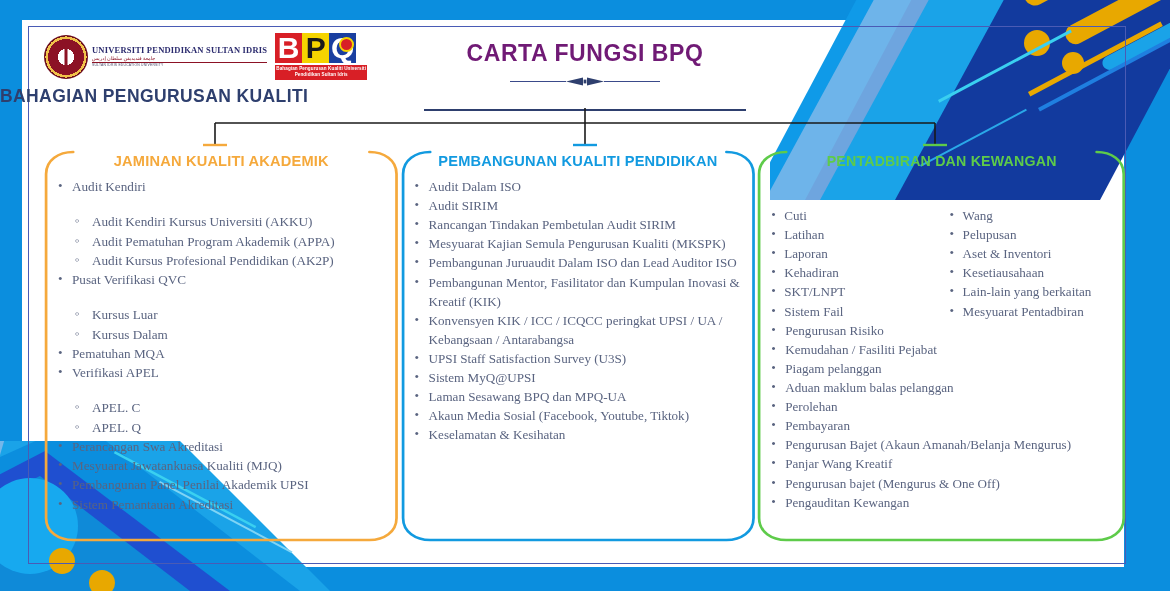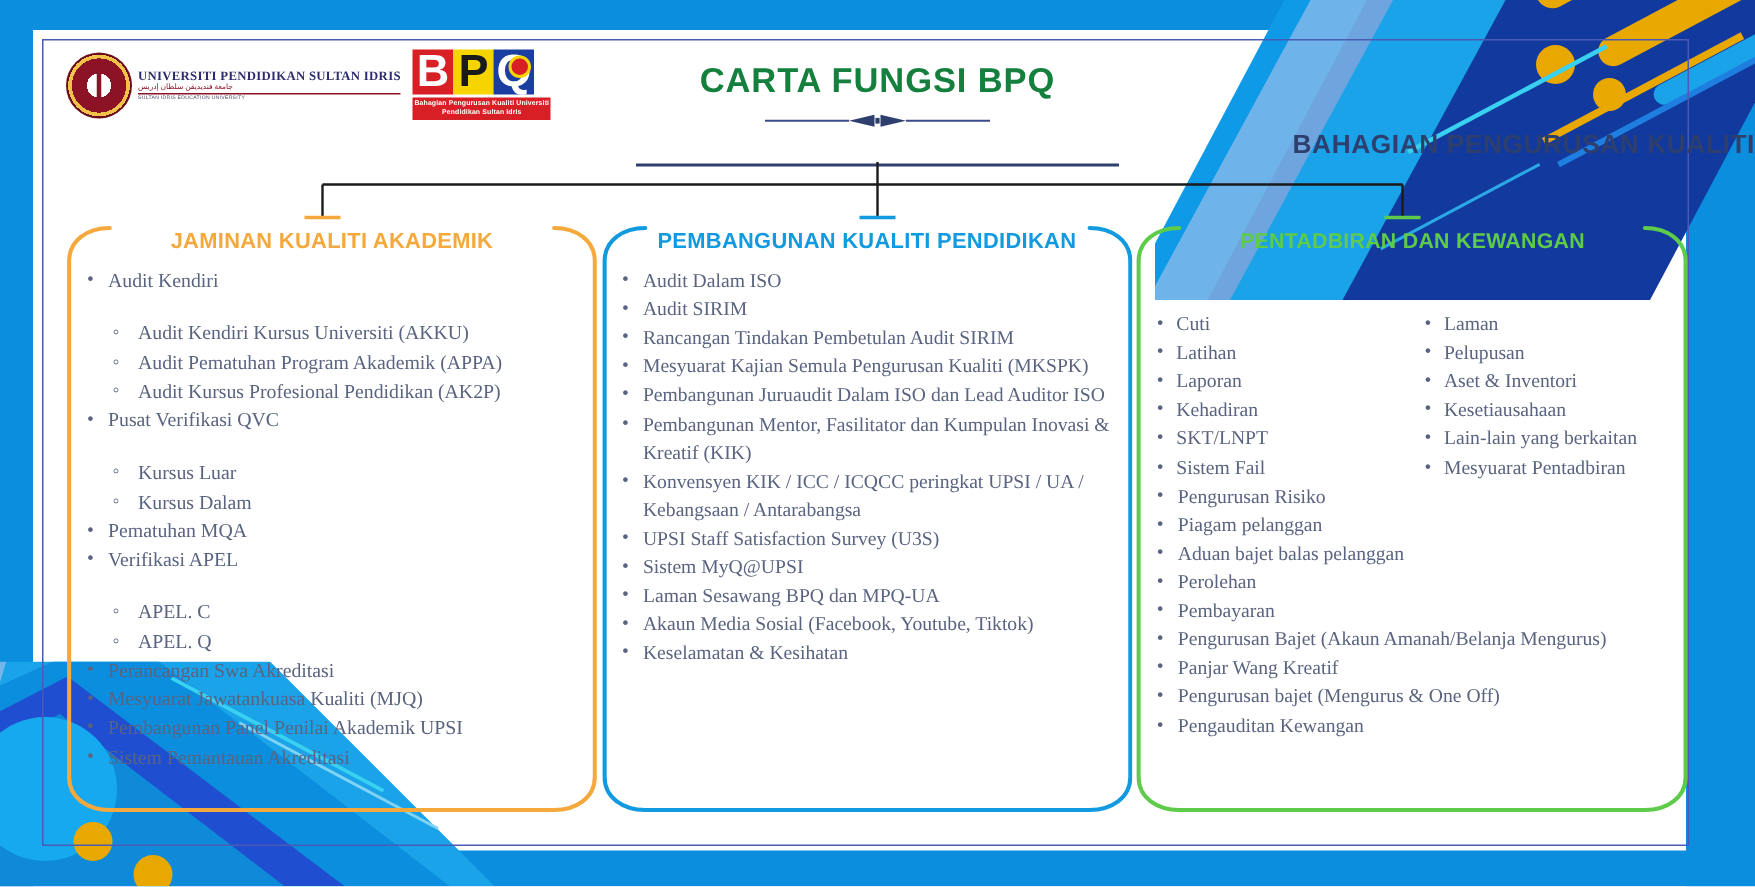--- a/index.html
+++ b/index.html
@@ -113,31 +113,31 @@
   .bpq .cap {
     background: #d81f26; color: #ffffff;
     font-size: 4.6px; font-weight: 700; text-align: center;
     line-height: 6px; padding: 1px 0 2px; letter-spacing: .1px;
   }
 
   .title {
     position: absolute; left: 0; right: 0; top: 40px;
     text-align: center;
     font-size: 23px; font-weight: 700; letter-spacing: .6px;
-    color: #15803d;
+    color: #701a75;
     text-shadow: 0 1px 0 rgba(255,255,255,.9);
   }
   .title-rule {
     position: absolute; left: 50%; top: 72px;
     transform: translateX(-50%);
     width: 150px; height: 9px;
   }
   .subtitle {
     position: absolute; left: 0; right: 0; top: 86px;
-    text-align: right;
+    text-align: left;
     font-size: 17.5px; font-weight: 700; letter-spacing: .4px;
     color: #2e3f6e;
   }
   .subtitle-underline {
     position: absolute; left: 50%; top: 109px;
     transform: translateX(-50%);
     width: 322px; height: 2px; background: #2e3f6e;
   }
 
   
@@ -377,33 +377,34 @@
               <li>Cuti</li>
               <li>Latihan</li>
               <li>Laporan</li>
               <li>Kehadiran</li>
               <li>SKT/LNPT</li>
               <li>Sistem Fail</li>
             </ul>
           </div>
           <div class="half">
             <ul class="lvl1">
-              <li>Laman</li>
+              <li>Wang</li>
               <li>Pelupusan</li>
               <li>Aset &amp; Inventori</li>
               <li>Kesetiausahaan</li>
               <li>Lain-lain yang berkaitan</li>
               <li>Mesyuarat Pentadbiran</li>
             </ul>
           </div>
         </div>
         <ul class="lvl1 rest">
           <li>Pengurusan Risiko</li>
+          <li>Kemudahan / Fasiliti Pejabat</li>
           <li>Piagam pelanggan</li>
-          <li>Aduan bajet balas pelanggan</li>
+          <li>Aduan maklum balas pelanggan</li>
           <li>Perolehan</li>
           <li>Pembayaran</li>
           <li>Pengurusan Bajet (Akaun Amanah/Belanja Mengurus)</li>
           <li>Panjar Wang Kreatif</li>
           <li>Pengurusan bajet (Mengurus &amp; One Off)</li>
           <li>Pengauditan Kewangan</li>
         </ul>
       </div>
     </div>
 

